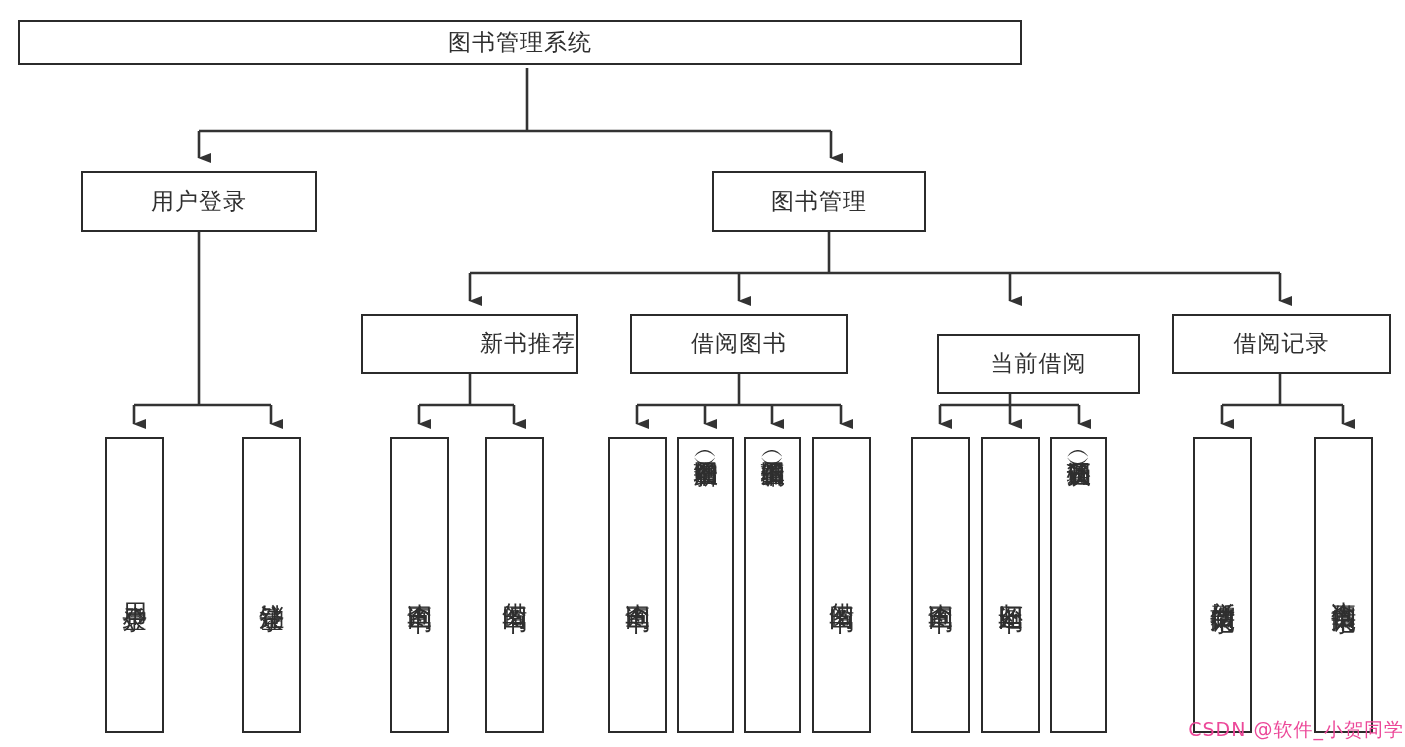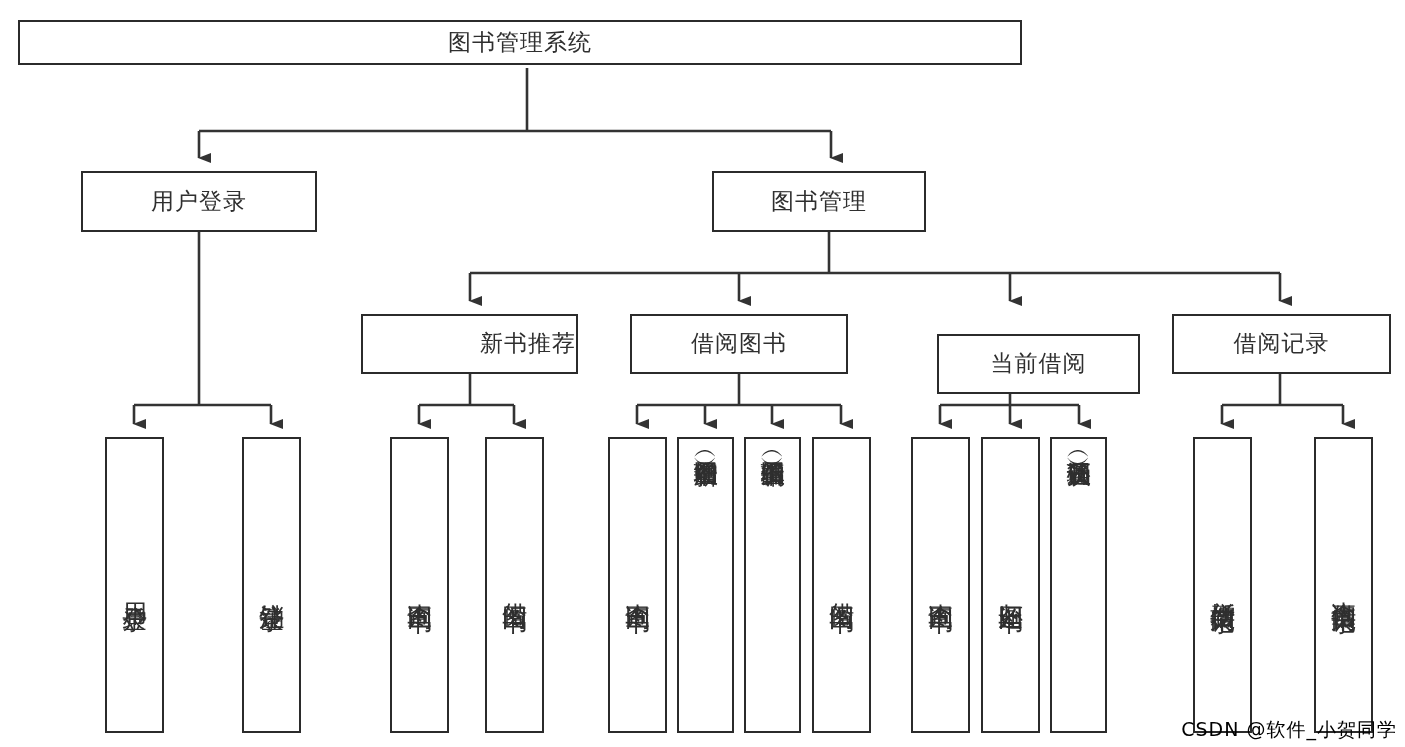--- a/index.html
+++ b/index.html
@@ -64,24 +64,24 @@
   .v-node.mid .lbl {
     margin-top: auto;
     margin-bottom: auto;
   }
   .v-node.tall .lbl {
     font-size: 24px;
     letter-spacing: 0px;
   }
   #watermark {
     position: absolute;
-    right: 8px;
+    right: 1px;
     bottom: 4px;
     font-size: 19px;
-    color: #000000;
+    color: #ec4899;
     letter-spacing: 1px;
     white-space: nowrap;
   }
 </style>
 </head>
 <body>
 
 <div id="canvas">
 
   <svg id="wires" viewBox="0 0 1405 747" width="1405" height="747" xmlns="http://www.w3.org/2000/svg">

